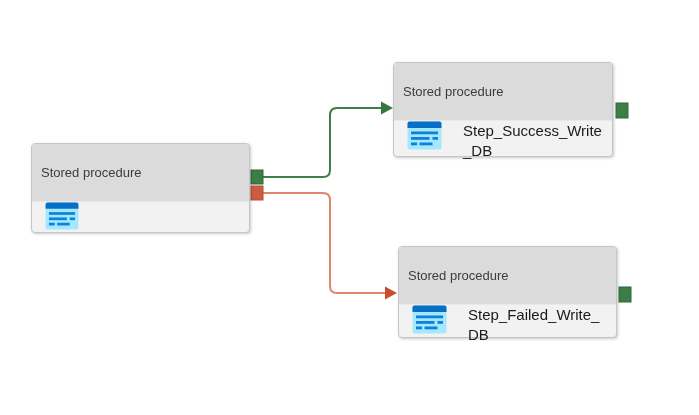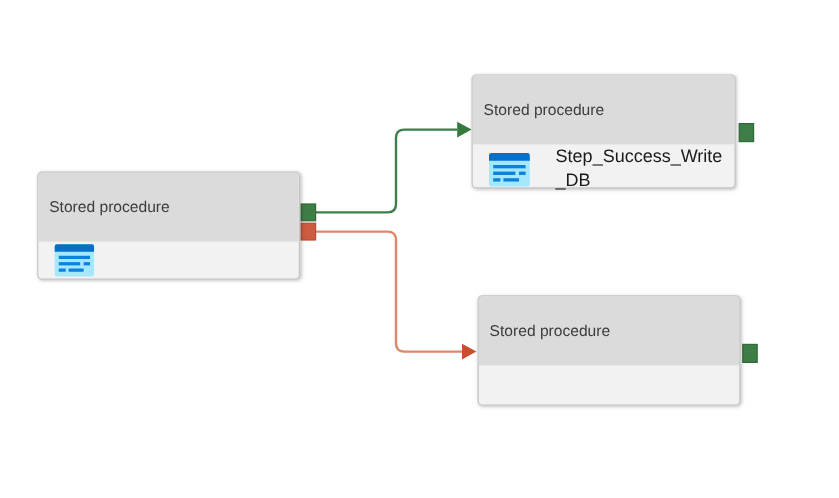--- a/index.html
+++ b/index.html
@@ -13,21 +13,21 @@
     box-shadow:1px 1px 3px rgba(0,0,0,0.22);box-sizing:border-box;
     display:flex;flex-direction:column;
   }
   .node-header{
     background:#DBDBDB;height:25px;line-height:25px;padding:16px 9px;
     font-size:13px;color:#3C3C3C;border-radius:3px 3px 0 0;
     border-bottom:1px solid #E9E9E9;flex:0 0 auto;
     white-space:nowrap;overflow:hidden;
   }
   .node-body{
-    flex:1 1 auto;display:flex;align-items:center;padding:0 10px 0 13px;
+    flex:1 1 auto;display:flex;padding:0 10px 0 13px;
   }
   .sp-icon{flex:0 0 auto;display:inline-flex;line-height:0;}
   .node-name{
     margin-left:21px;font-size:15px;line-height:20px;color:#1A1A1A;
     width:163px;word-break:break-all;
   }
 </style>
 </head>
 <body>
 
@@ -77,15 +77,29 @@
           <rect x="4" y="21.5" width="6" height="2.8" fill="#0C82DC"></rect>
           <rect x="12.5" y="21.5" width="13" height="2.8" fill="#0C82DC"></rect>
         </svg>
       </span>
       <span class="node-name">Step_Success_Write_DB</span>
     </div>
   </div>
 
   <div class="node" style="left:398px;top:246px;width:219px;height:92px;">
     <div class="node-header">Stored procedure</div>
+    <div class="node-body">
+      <span class="sp-icon">
+        <svg width="35" height="29" viewBox="0 0 35 29">
+          <rect x="0.5" y="0.5" width="34" height="28" rx="2" fill="#A5E8FD"></rect>
+          <path d="M2.5 0.5 h30 a2 2 0 0 1 2 2 v4.5 h-34 v-4.5 a2 2 0 0 1 2 -2 z" fill="#0770C6"></path>
+          <rect x="4" y="10.5" width="27" height="2.8" fill="#0C82DC"></rect>
+          <rect x="4" y="16" width="18.5" height="2.8" fill="#0C82DC"></rect>
+          <rect x="25.5" y="16" width="5.5" height="2.8" fill="#0C82DC"></rect>
+          <rect x="4" y="21.5" width="6" height="2.8" fill="#0C82DC"></rect>
+          <rect x="12.5" y="21.5" width="13" height="2.8" fill="#0C82DC"></rect>
+        </svg>
+      </span>
+      <span class="node-name">Step_Failed_Write_DB</span>
+    </div>
   </div>
 
 </div>
 
 </body></html>

